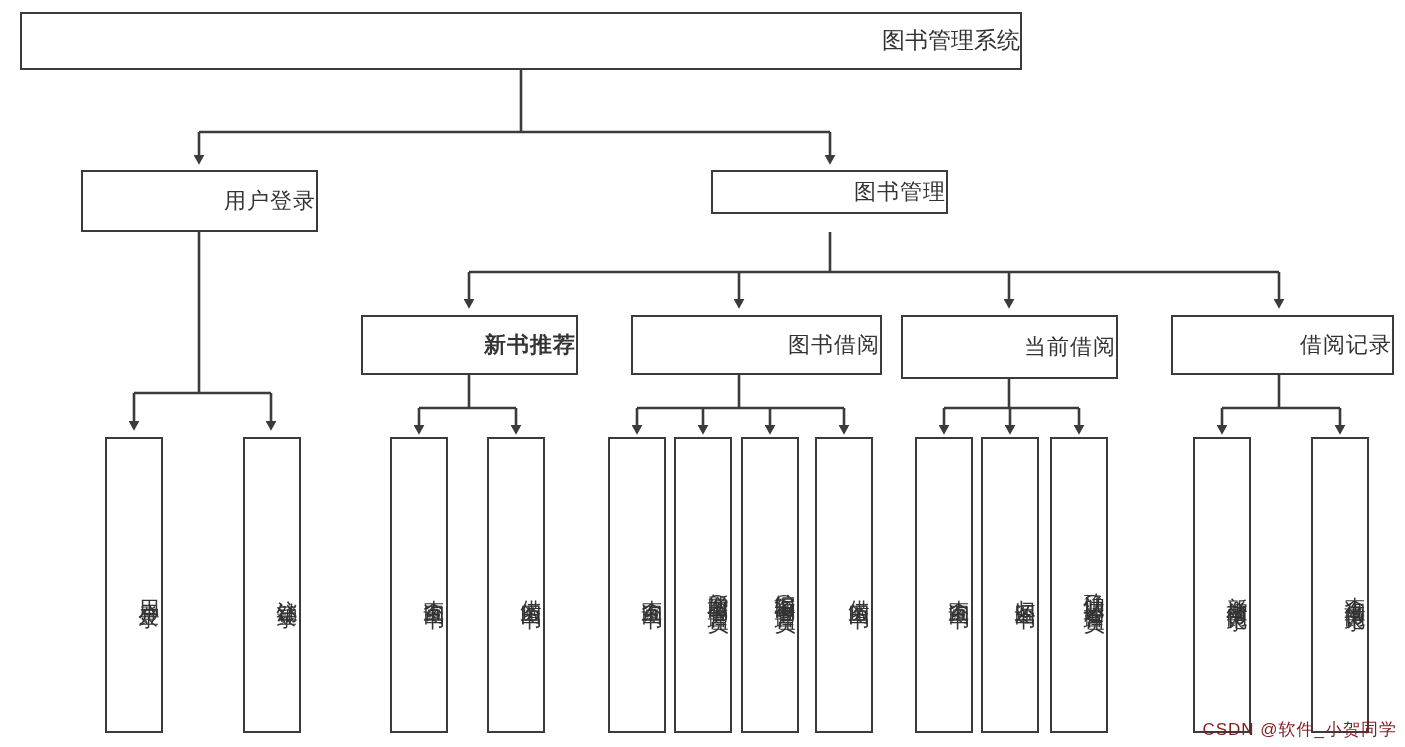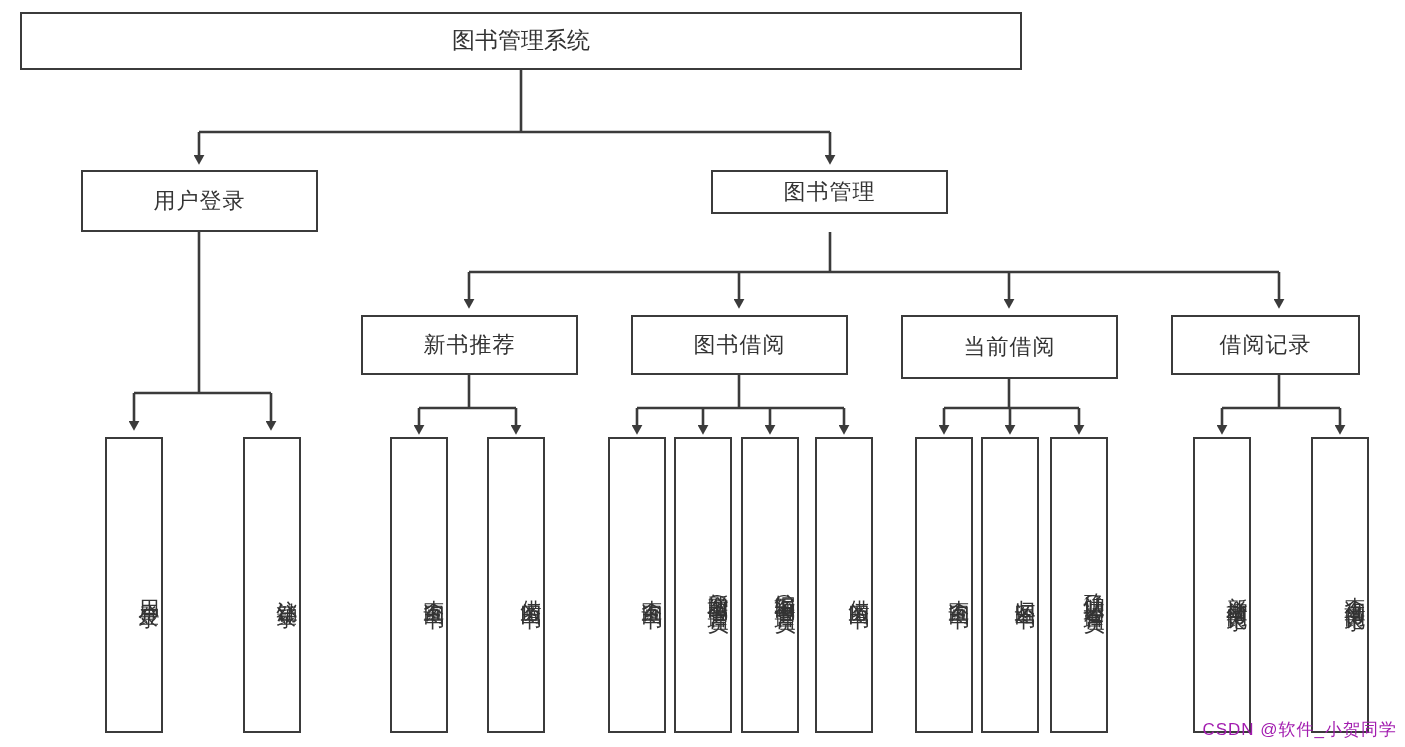--- a/index.html
+++ b/index.html
@@ -21,21 +21,21 @@
     height:747px;
     pointer-events:none;
   }
   .node{
     position:absolute;
     box-sizing:border-box;
     border:2px solid #3b3b3b;
     background:#ffffff;
     display:flex;
     align-items:center;
-    justify-content:center;
+    justify-content:flex-end;
     color:#333333;
     line-height:1.12;
     z-index:2;
   }
   .node.h{
     font-size:22px;
     letter-spacing:1px;
   }
   .node.root{
     font-size:23px;
@@ -52,21 +52,21 @@
   .node.v .txt{
     writing-mode:vertical-rl;
     text-orientation:upright;
     white-space:nowrap;
   }
   .watermark{
     position:absolute;
     right:8px;
     bottom:6px;
     font-size:17px;
-    color:#a21caf;
+    color:#7f1d1d;
     letter-spacing:1px;
     z-index:5;
     white-space:nowrap;
   }
 </style>
 </head>
 <body>
 
 <div id="canvas">
 
@@ -126,30 +126,30 @@
     <span class="txt">图书管理系统</span>
   </div>
 
   <div class="node h" style="left:81px; top:170px; width:237px; height:62px;">
     <span class="txt">用户登录</span>
   </div>
   <div class="node h" style="left:711px; top:170px; width:237px; height:44px;">
     <span class="txt">图书管理</span>
   </div>
 
-  <div class="node h" style="left:361px; top:315px; width:217px; height:60px;">
+  <div class="node h" style="left:361px; top:315px; width:217px; height:60px;font-weight:bold;">
     <span class="txt">新书推荐</span>
   </div>
-  <div class="node h" style="left:631px; top:315px; width:217px; height:60px;">
+  <div class="node h" style="left:631px; top:315px; width:251px; height:60px;">
     <span class="txt">图书借阅</span>
   </div>
   <div class="node h" style="left:901px; top:315px; width:217px; height:64px;">
     <span class="txt">当前借阅</span>
   </div>
-  <div class="node h" style="left:1171px; top:315px; width:189px; height:60px;">
+  <div class="node h" style="left:1171px; top:315px; width:223px; height:60px;">
     <span class="txt">借阅记录</span>
   </div>
 
   <div class="node v" style="left:105px; top:437px; width:58px; height:296px;">
     <span class="txt">用户登录</span>
   </div>
   <div class="node v" style="left:243px; top:437px; width:58px; height:296px;">
     <span class="txt">注销登录</span>
   </div>
 

